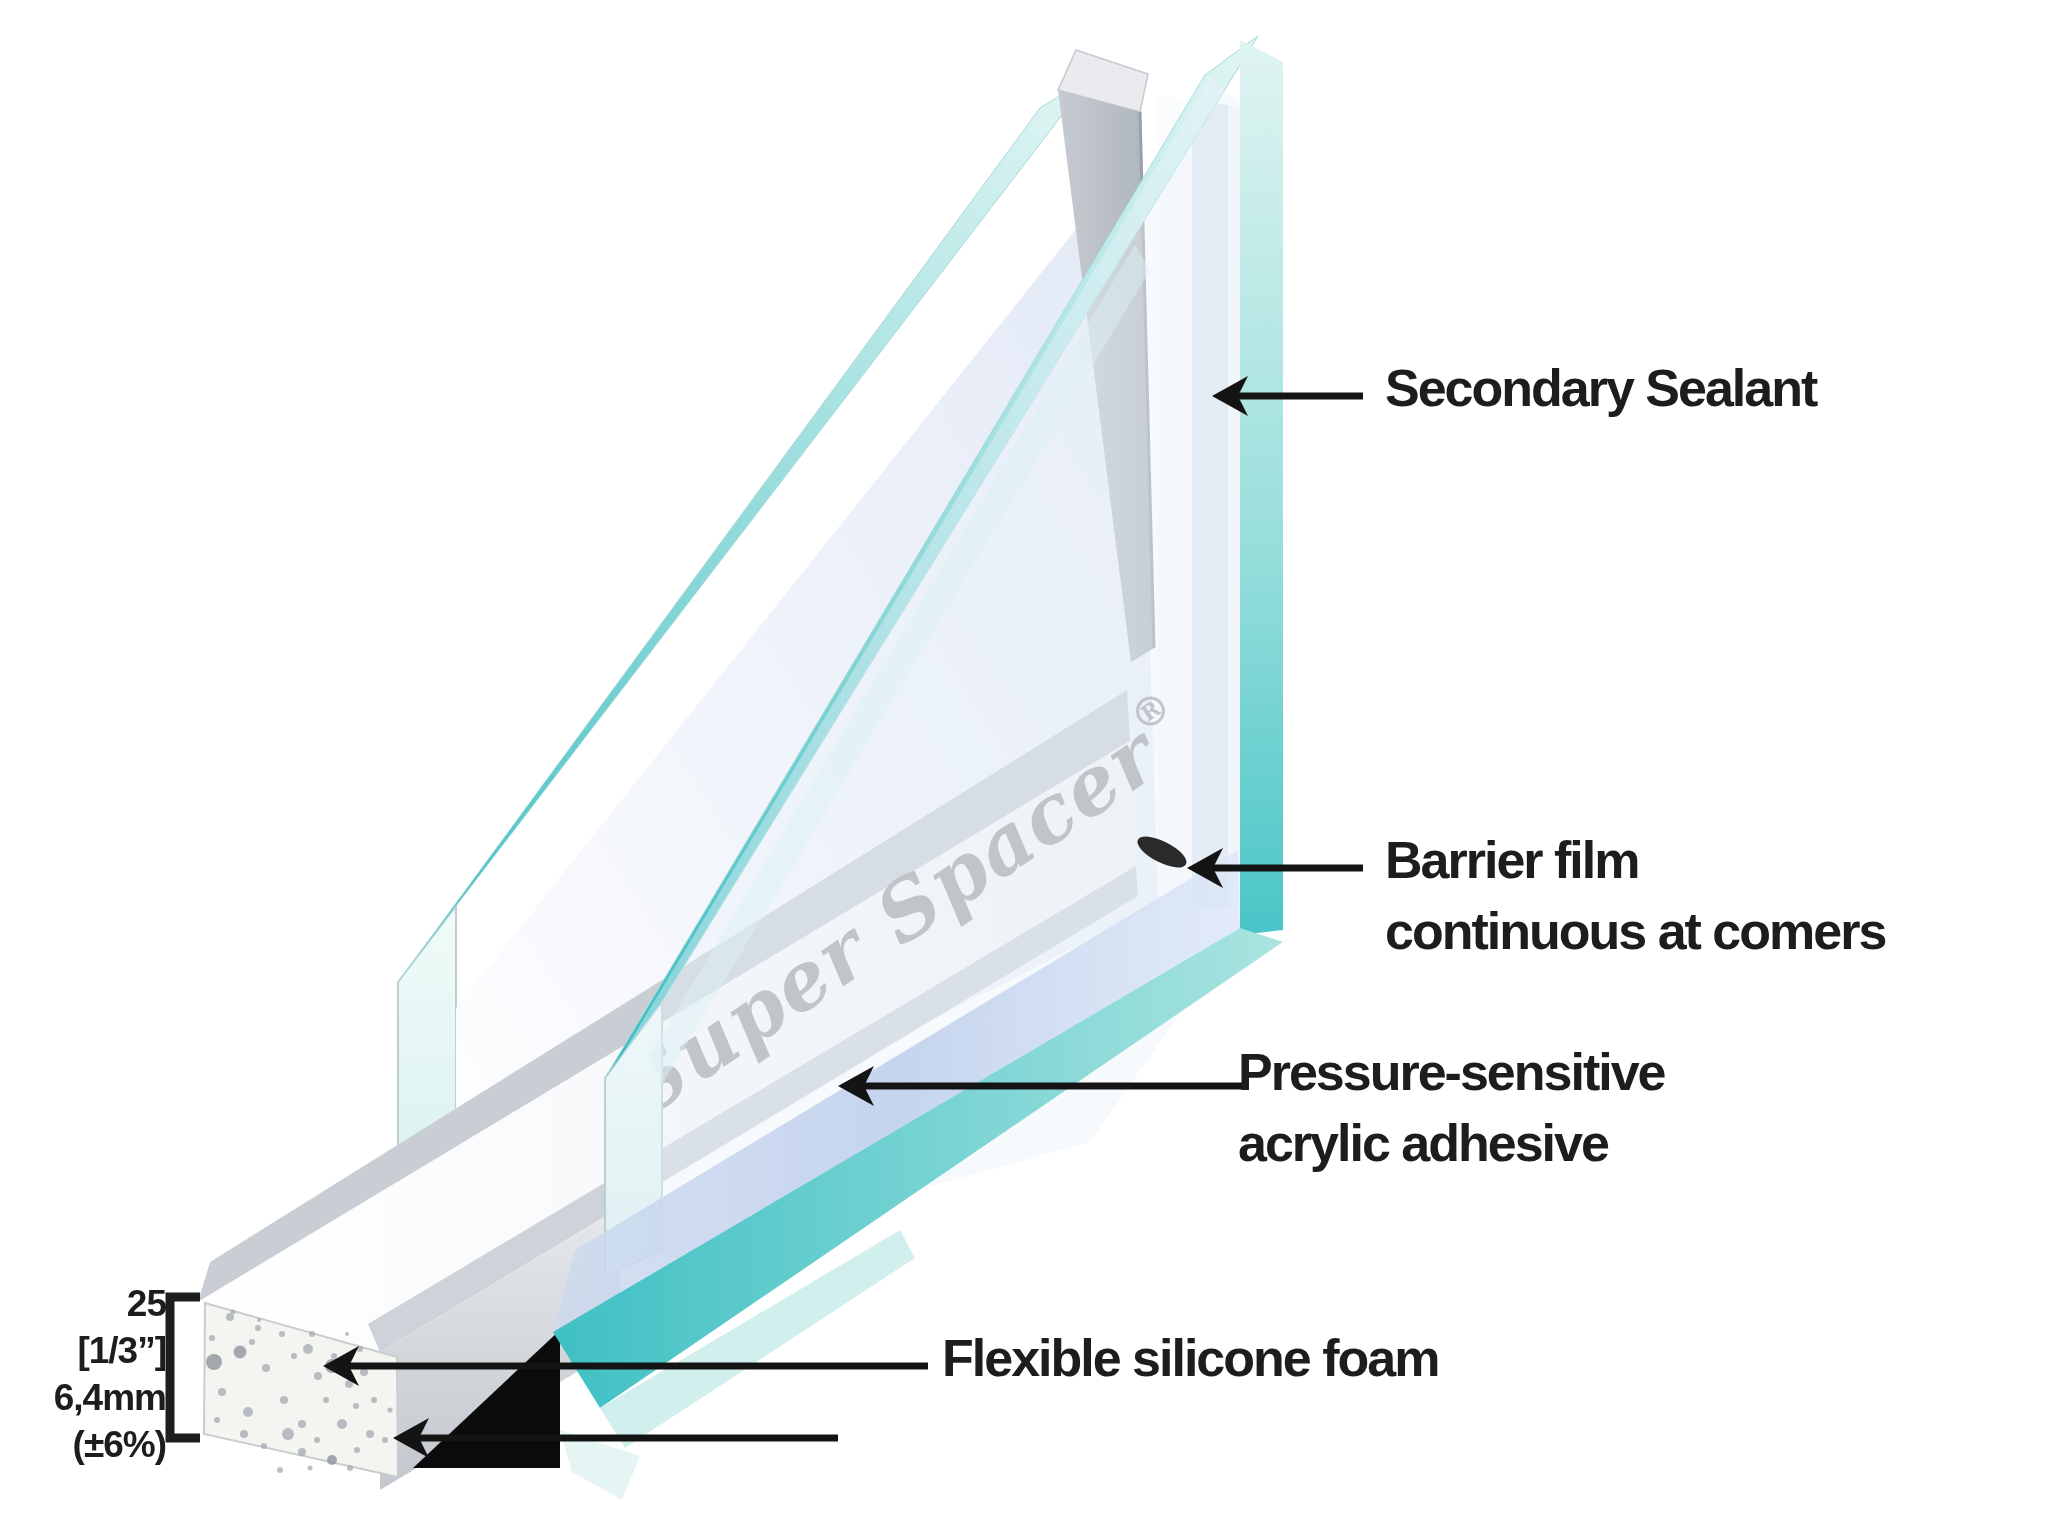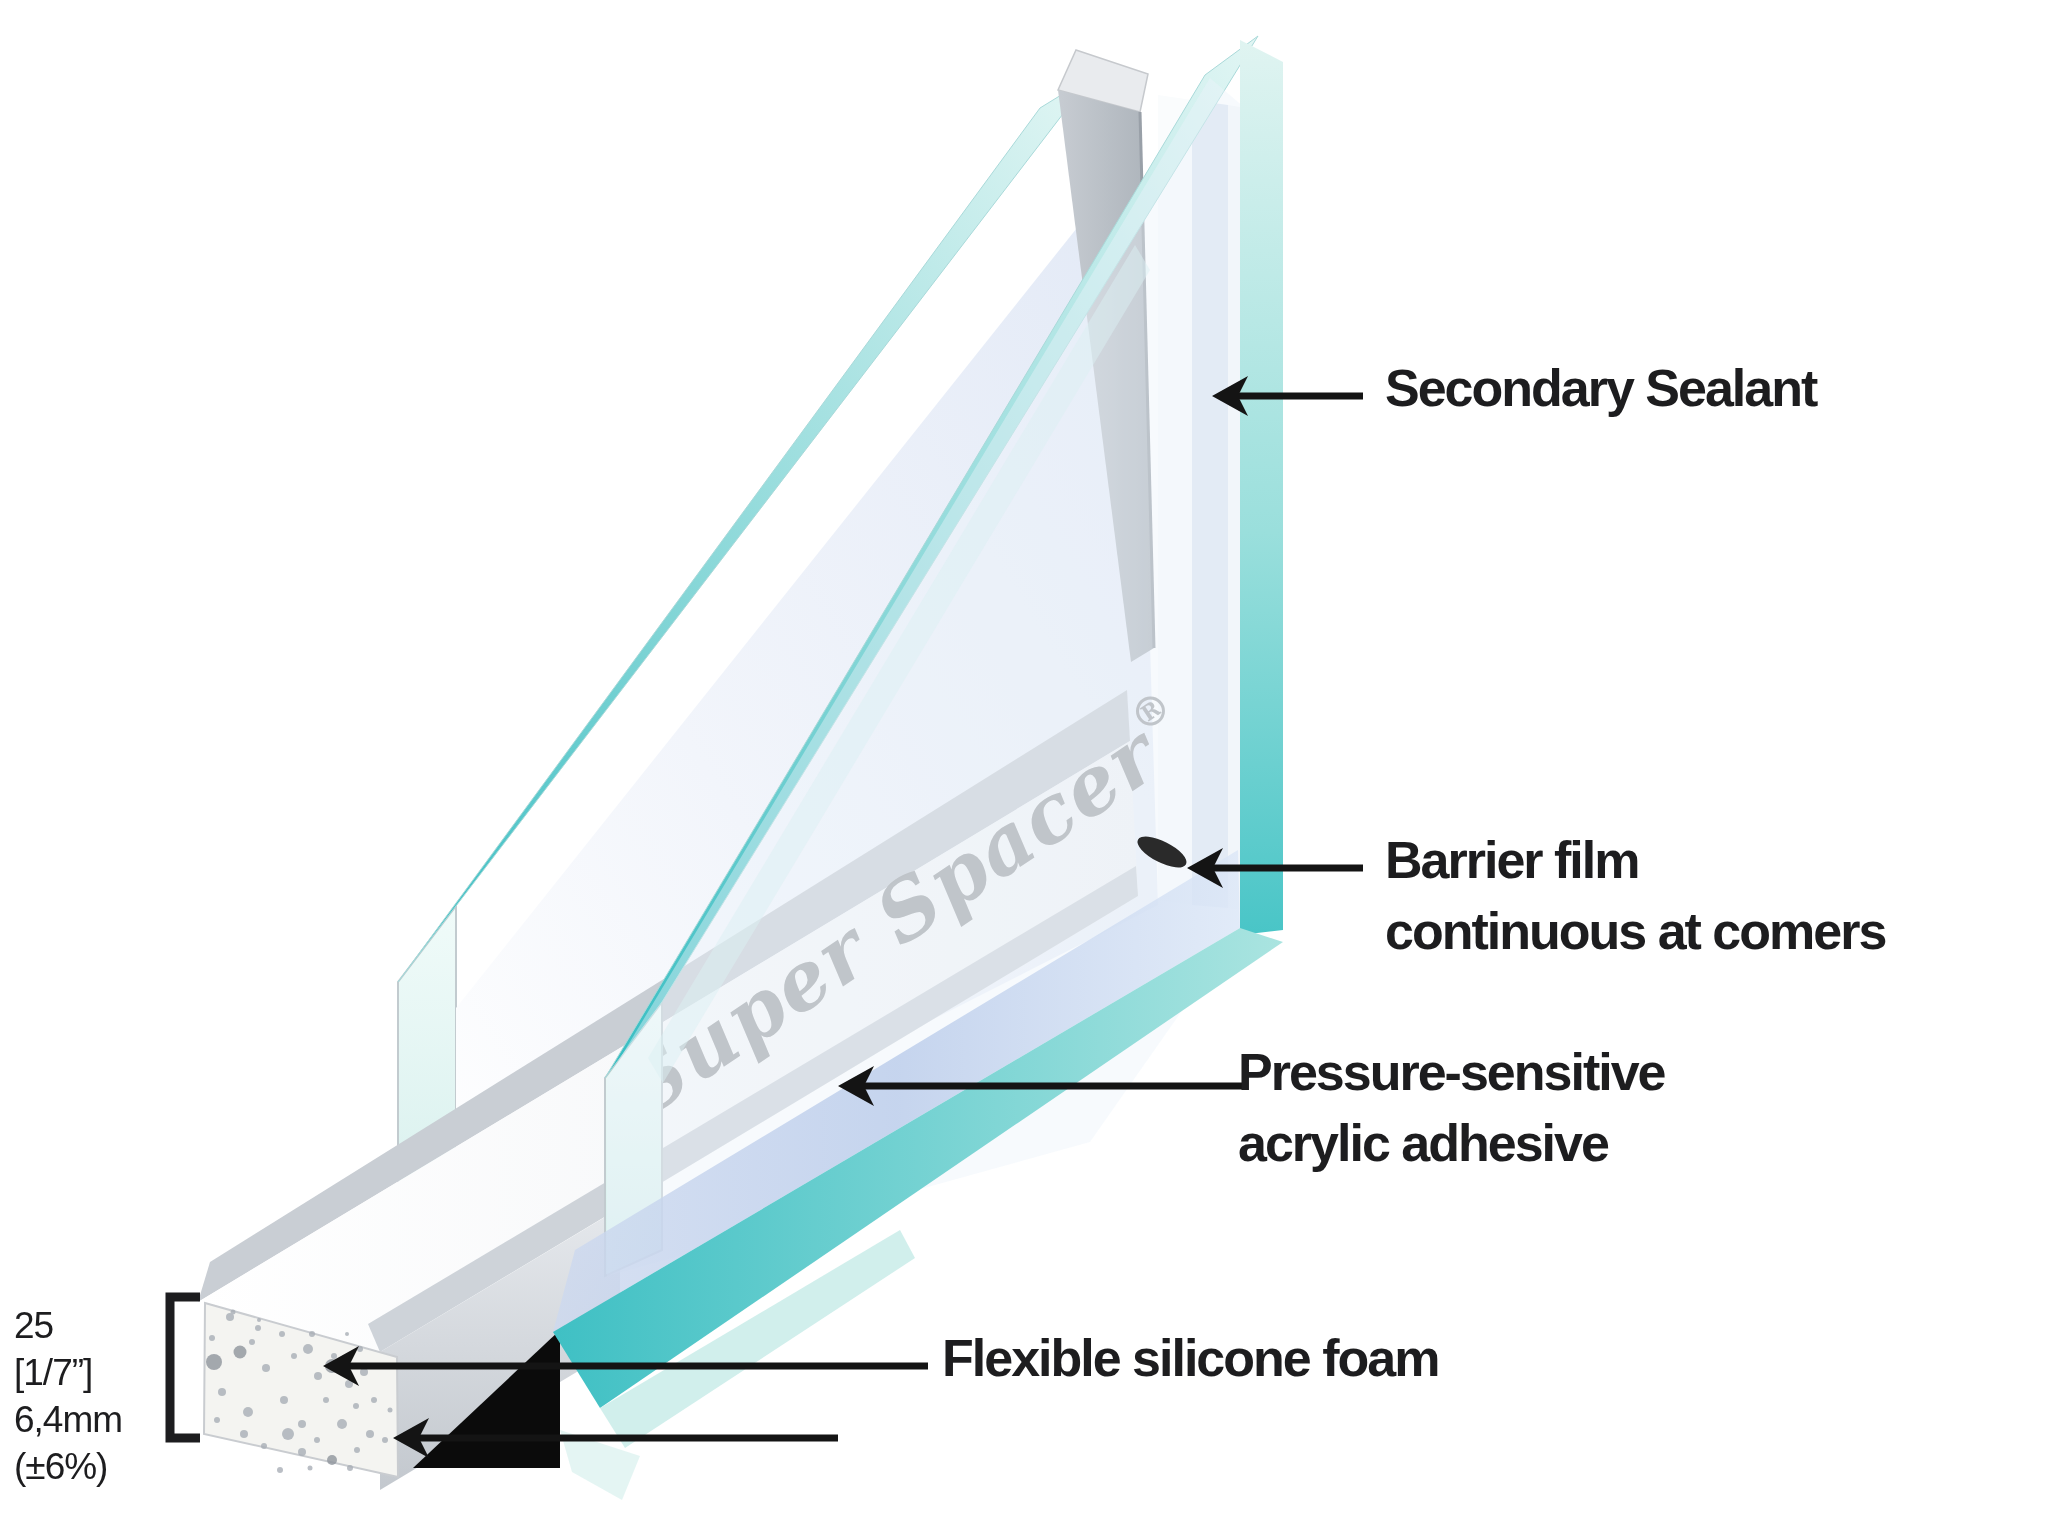--- a/index.html
+++ b/index.html
@@ -7,22 +7,22 @@
     position:relative;width:2048px;height:1524px;background:#ffffff;overflow:hidden;
     font-family:"Liberation Sans", sans-serif;
   }
   #art{position:absolute;left:0;top:0;width:2048px;height:1524px;}
   .lbl{
     position:absolute;color:#1d1d1f;font-weight:bold;font-size:52px;
     letter-spacing:-2px;white-space:nowrap;line-height:1.0;
   }
   .lbl .l2{margin-top:19px;}
   .dim{
-    position:absolute;left:14px;top:1280px;width:152px;text-align:left;
-    color:#1d1d1f;font-weight:normal;font-size:37px;line-height:47px;letter-spacing:-1px;margin-top:22px;
+    position:absolute;left:14px;top:1280px;width:152px;text-align:right;
+    color:#1d1d1f;font-weight:bold;font-size:37px;line-height:47px;letter-spacing:-1px;
   }
   .wm-text{
     font-family:"DejaVu Serif", serif;font-style:italic;font-weight:bold;
     fill:#9da0a3;opacity:0.95;
   }
 </style>
 </head>
 <body>
 
 <div id="stage">
@@ -177,18 +177,18 @@
   <div class="lbl" style="left:1385px;top:834px;">
     <div>Barrier film</div>
     <div class="l2">continuous at comers</div>
   </div>
 
   <div class="lbl" style="left:942px;top:1332px;">Flexible silicone foam</div>
 
 
   <div class="dim">
     <div>25</div>
-    <div>[1/7”]</div>
+    <div>[1/3”]</div>
     <div>6,4mm</div>
     <div>(±6%)</div>
   </div>
 
 </div>
 
 </body></html>

